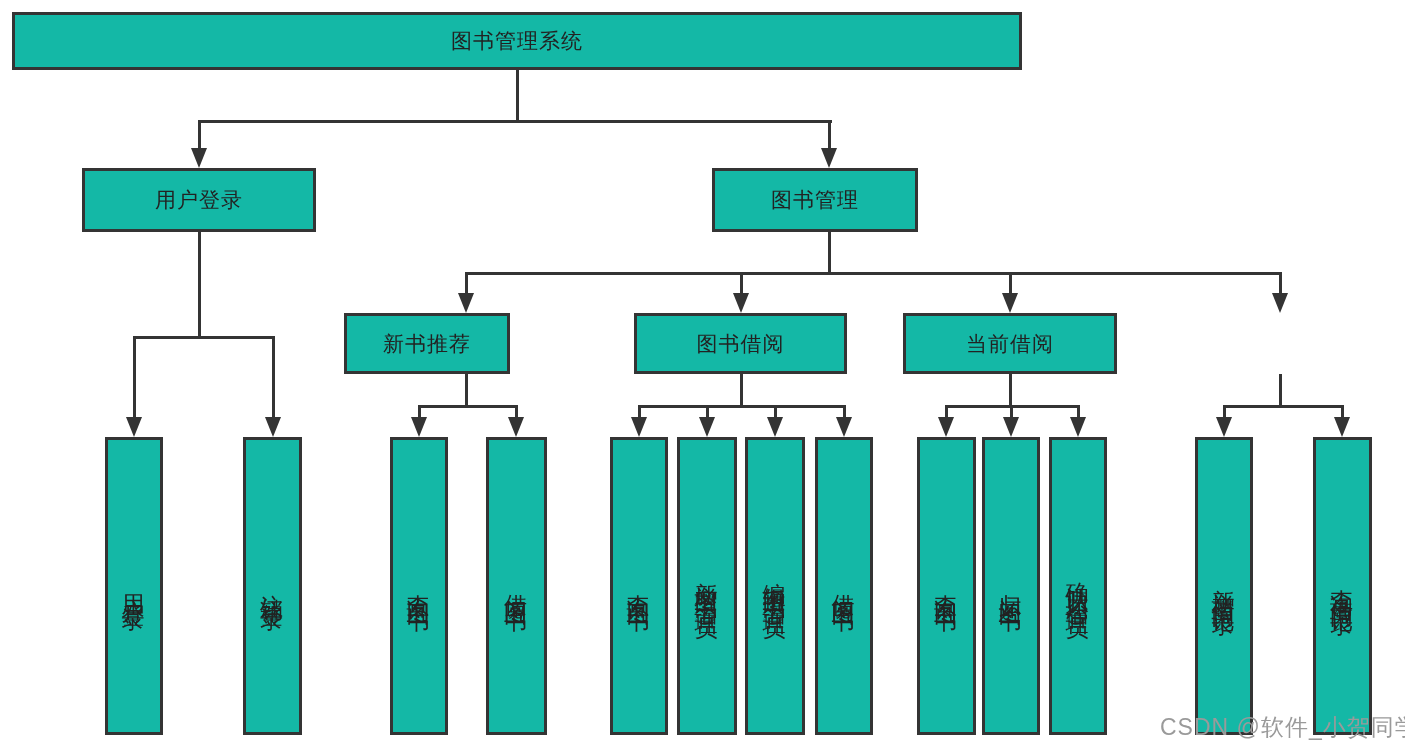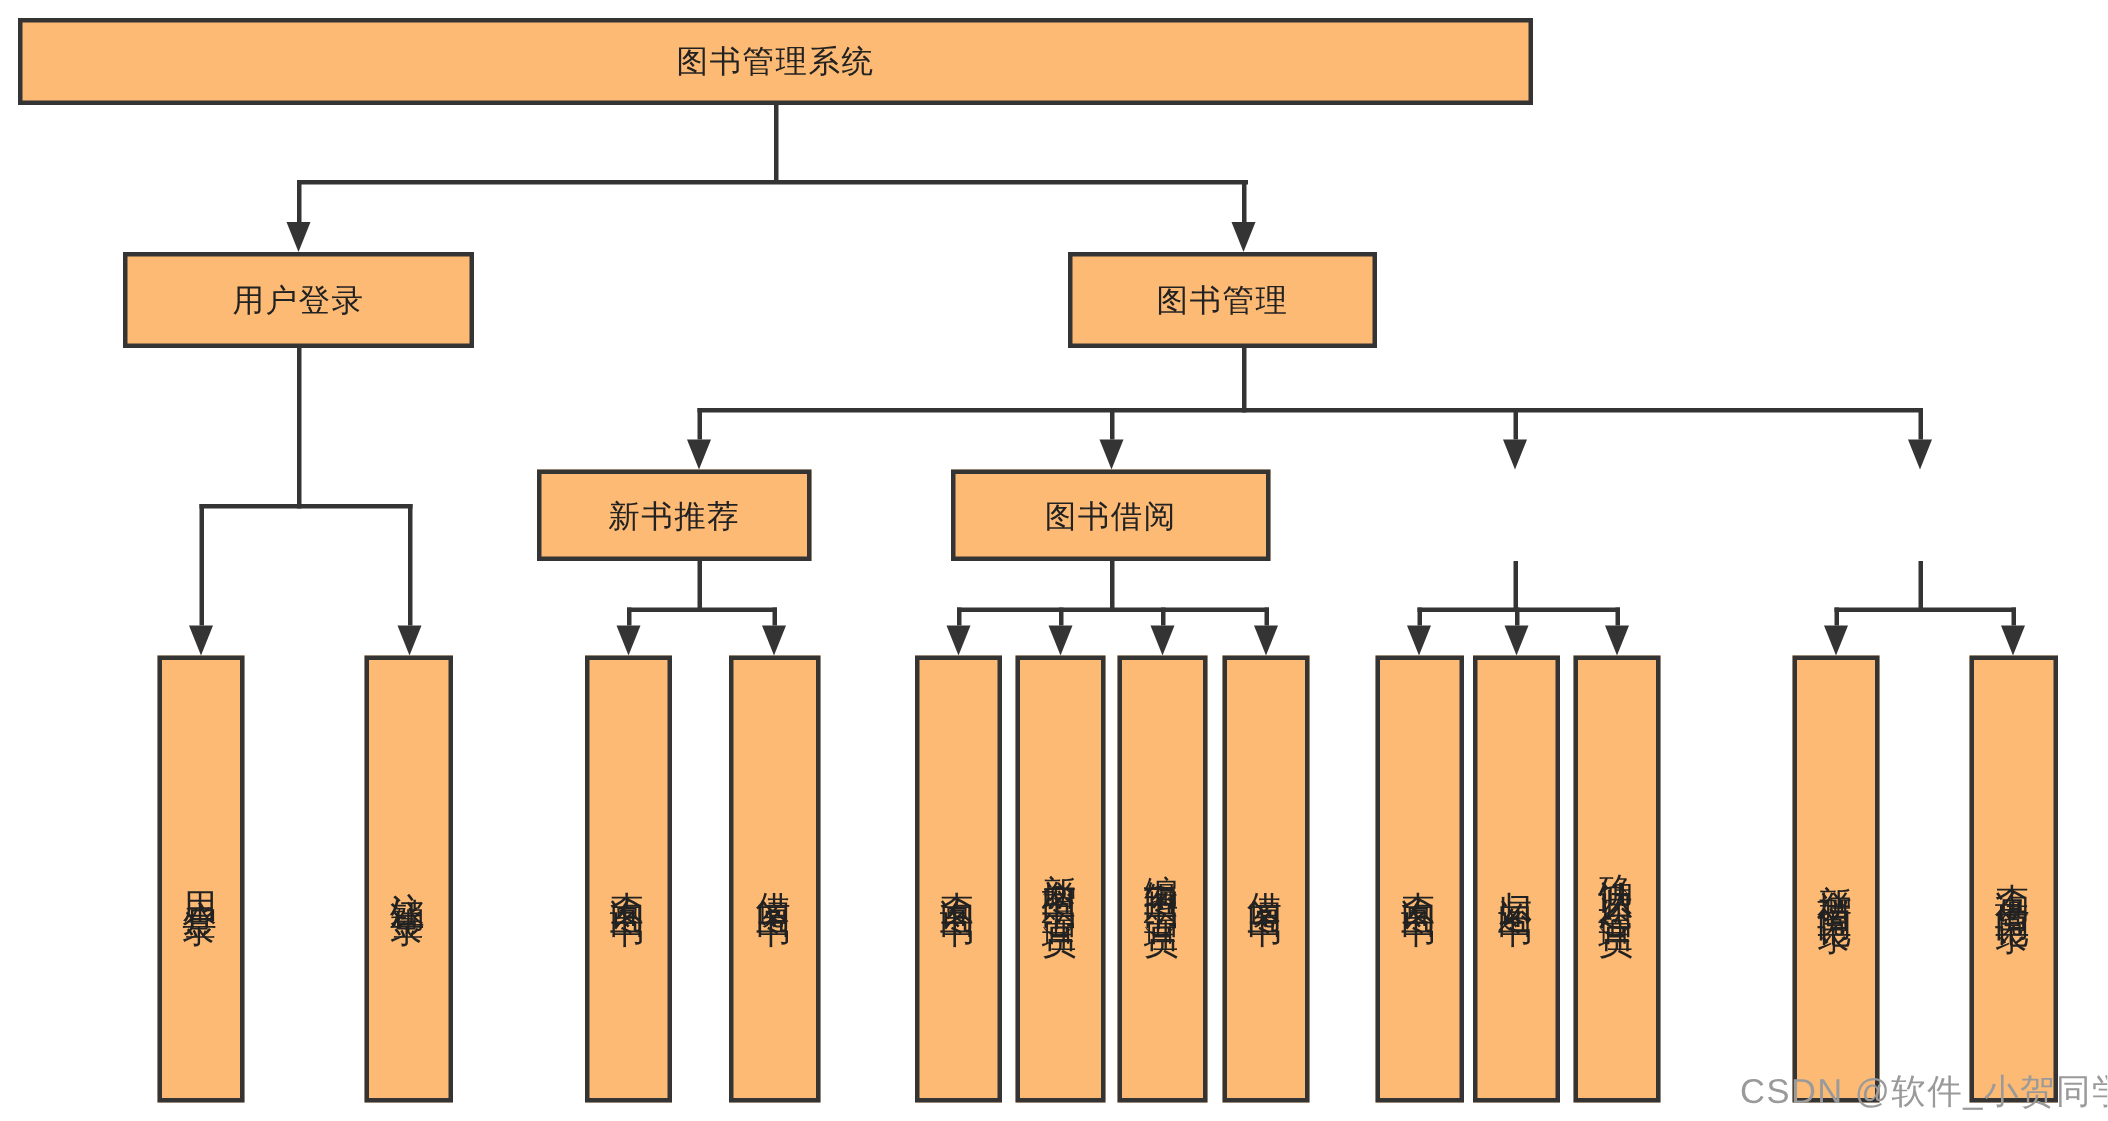--- a/index.html
+++ b/index.html
@@ -1,21 +1,21 @@
 <!DOCTYPE html>
 <html><head>
 <meta charset="utf-8">
 <style>
   html,body{margin:0;padding:0;background:#ffffff;}
   #stage{
     position:relative;width:1405px;height:747px;background:#ffffff;overflow:hidden;
     font-family:"Liberation Sans","DejaVu Sans",sans-serif;color:#222222;
   }
   .node{
-    position:absolute;box-sizing:border-box;border:3px solid #343434;background:#fdba74;
+    position:absolute;box-sizing:border-box;border:3px solid #343434;background:#14b8a6;
     display:flex;align-items:center;justify-content:center;
     font-size:21px;color:#222222;letter-spacing:1px;white-space:nowrap;
   }
   .vbox{
     writing-mode:vertical-rl;text-orientation:mixed;
     font-size:23px;letter-spacing:5px;white-space:normal;
   }
   .vline{position:absolute;width:3px;background:#343434;}
   .hline{position:absolute;height:3px;background:#343434;}
   .arrow{
@@ -37,25 +37,28 @@
     <span>图书管理系统</span>
   </div>
 
   <div class="node" style="left:82px;top:168px;width:234px;height:64px">
     <span>用户登录</span>
   </div>
   <div class="node" style="left:712px;top:168px;width:206px;height:64px">
     <span>图书管理</span>
   </div>
 
-  <div class="node" style="left:358px;top:313px;width:183px;height:61px">
+  <div class="node" style="left:344px;top:313px;width:166px;height:61px">
     <span>新书推荐</span>
   </div>
   <div class="node" style="left:634px;top:313px;width:213px;height:61px">
     <span>图书借阅</span>
+  </div>
+  <div class="node" style="left:903px;top:313px;width:214px;height:61px">
+    <span>当前借阅</span>
   </div>
 
   <div class="node vbox" style="left:105px;top:437px;width:58px;height:298px">
     <span>用户登录</span>
   </div>
   <div class="node vbox" style="left:243px;top:437px;width:59px;height:298px">
     <span>注销登录</span>
   </div>
 
   <div class="node vbox" style="left:390px;top:437px;width:58px;height:298px">

